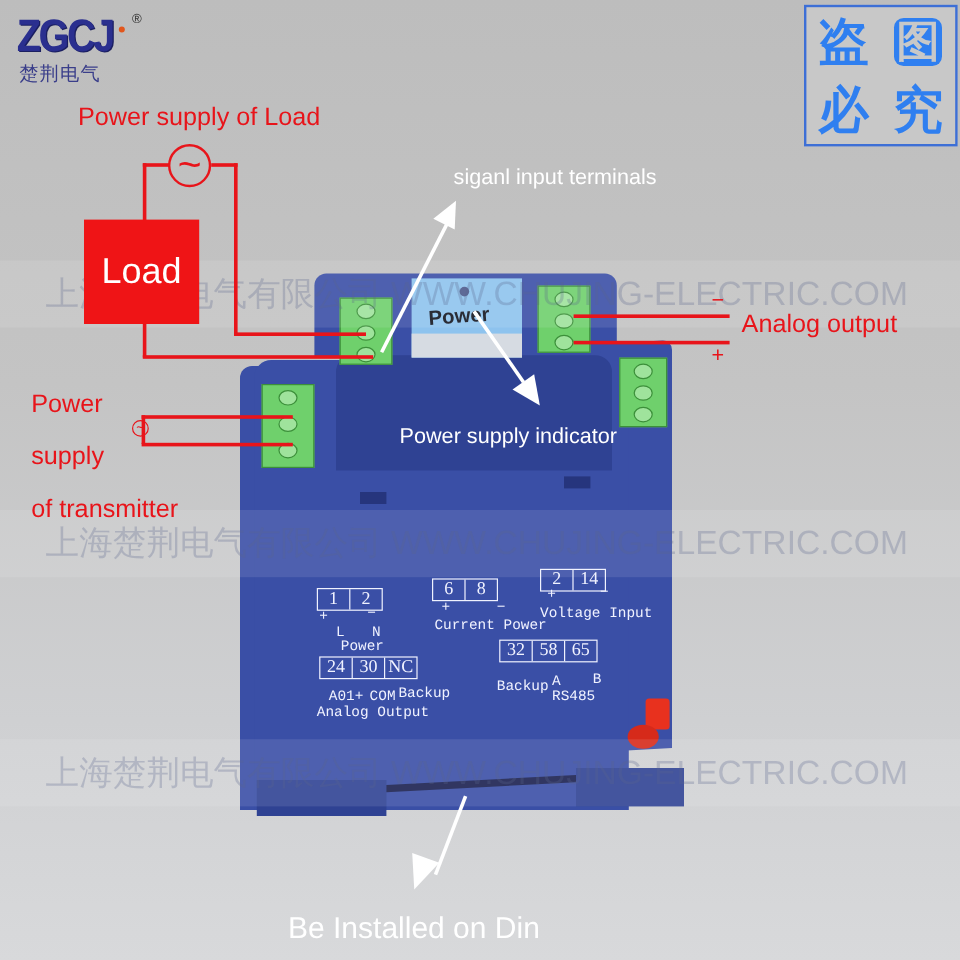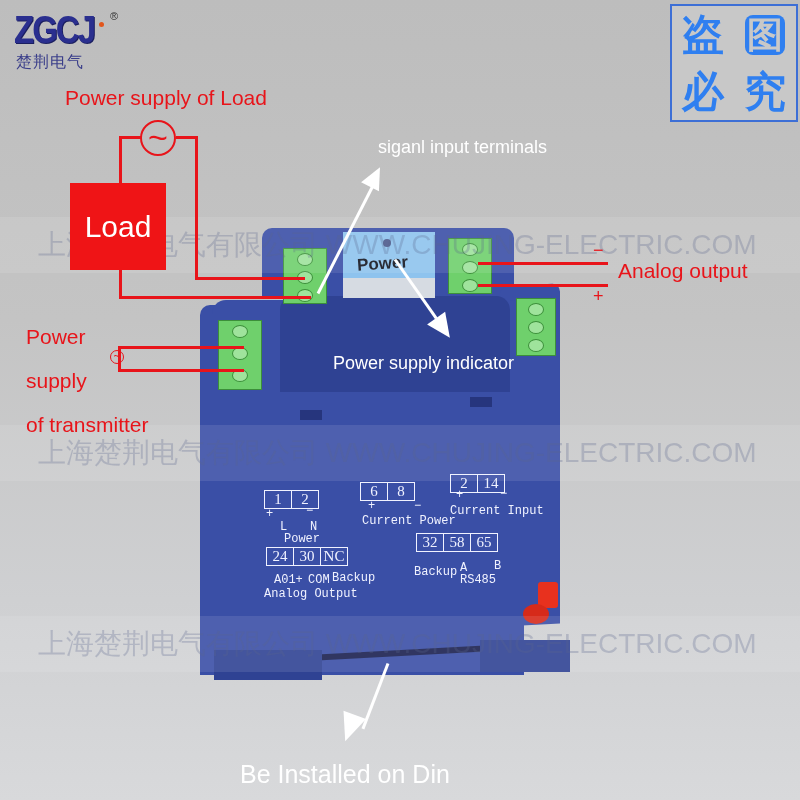--- a/index.html
+++ b/index.html
@@ -156,21 +156,21 @@
   <div class="panel-text" style="position:absolute; left:2px; top:32px;">Current Power</div>
 </div>
 
 <div class="abs" style="left:450px; top:474px;">
   <div class="pin-box">
     <span>2</span>
     <span>14</span>
   </div>
   <div class="panel-text" style="position:absolute; left:6px; top:14px;">+</div>
   <div class="panel-text" style="position:absolute; left:50px; top:13px;">−</div>
-  <div class="panel-text" style="position:absolute; left:0px; top:30px;">Current Input</div>
+  <div class="panel-text" style="position:absolute; left:0px; top:30px;">Voltage Input</div>
 </div>
 
 <div class="abs" style="left:266px; top:547px;">
   <div class="pin-box">
     <span>24</span>
     <span>30</span>
     <span>NC</span>
   </div>
   <div class="panel-text" style="position:absolute; left:8px; top:26px;text-align:center;">A01+</div>
   <div class="panel-text" style="position:absolute; left:42px; top:26px;">COM</div>

